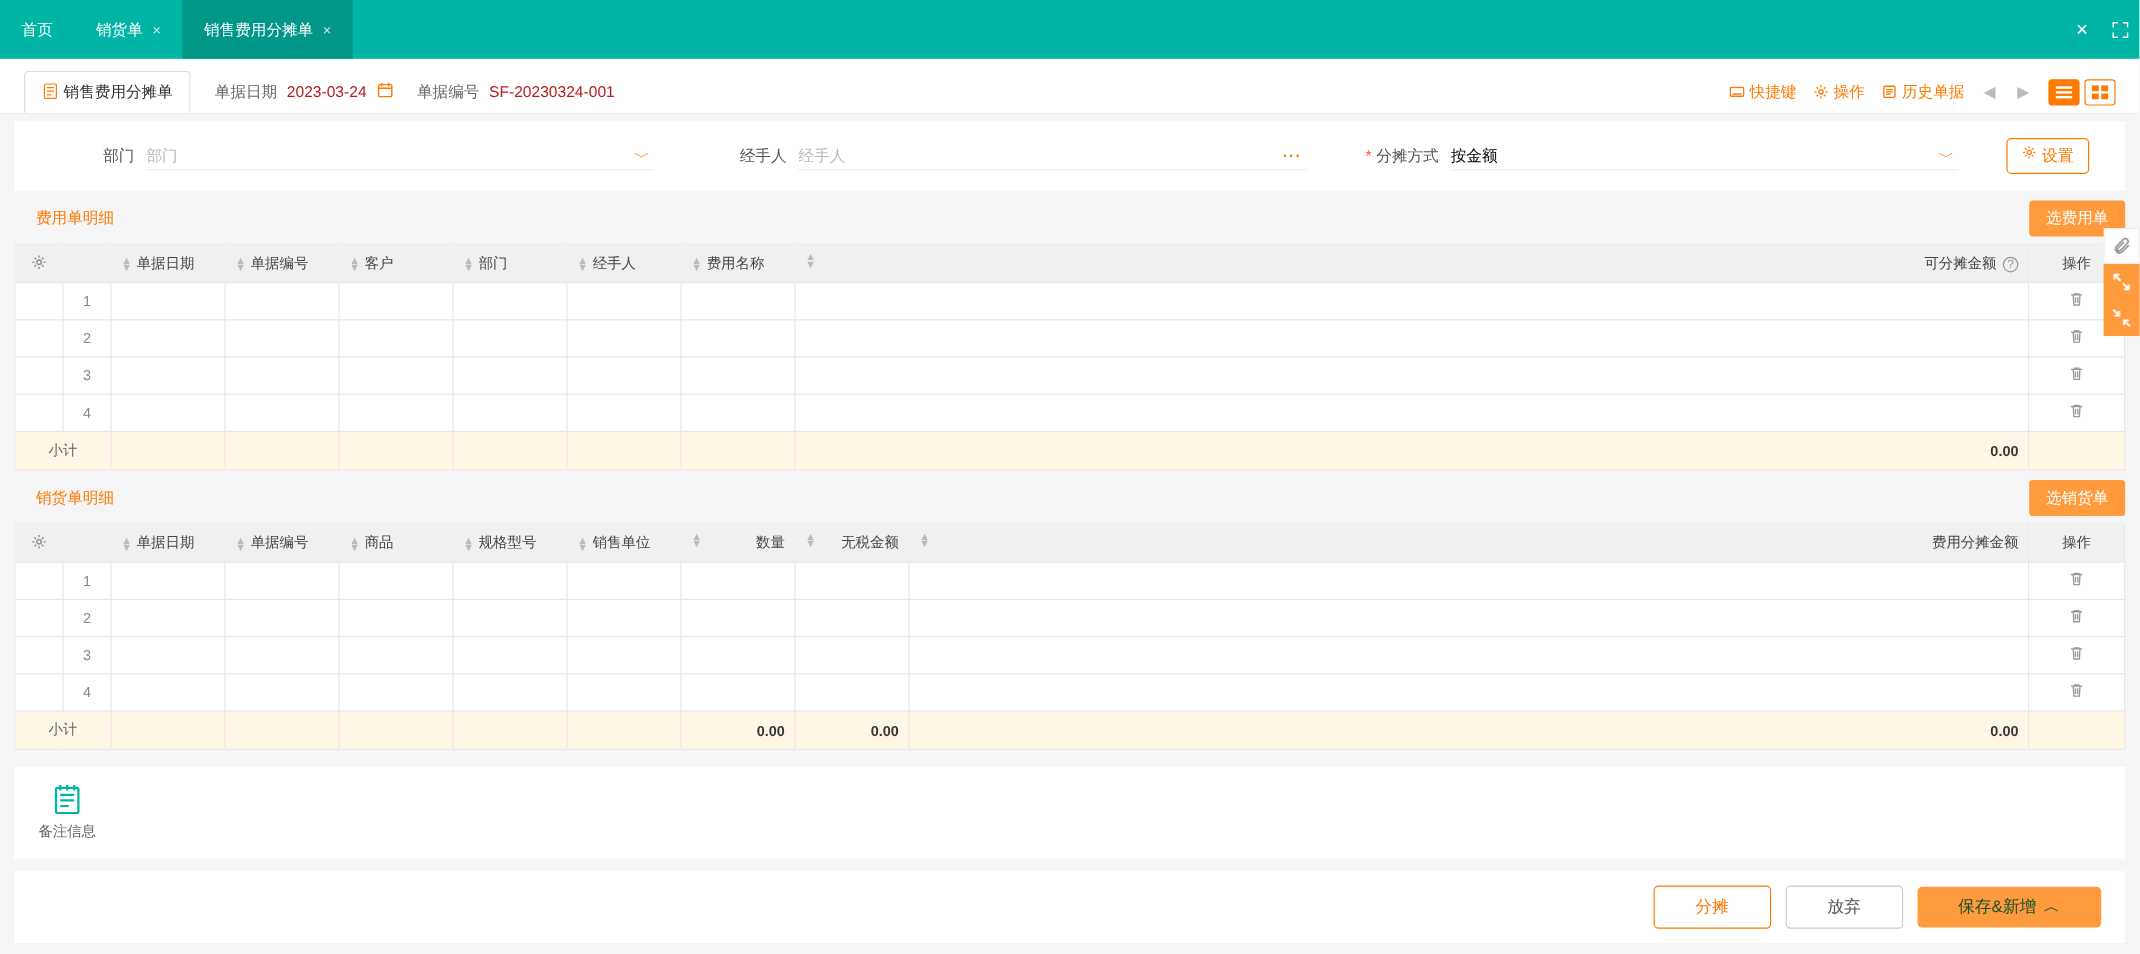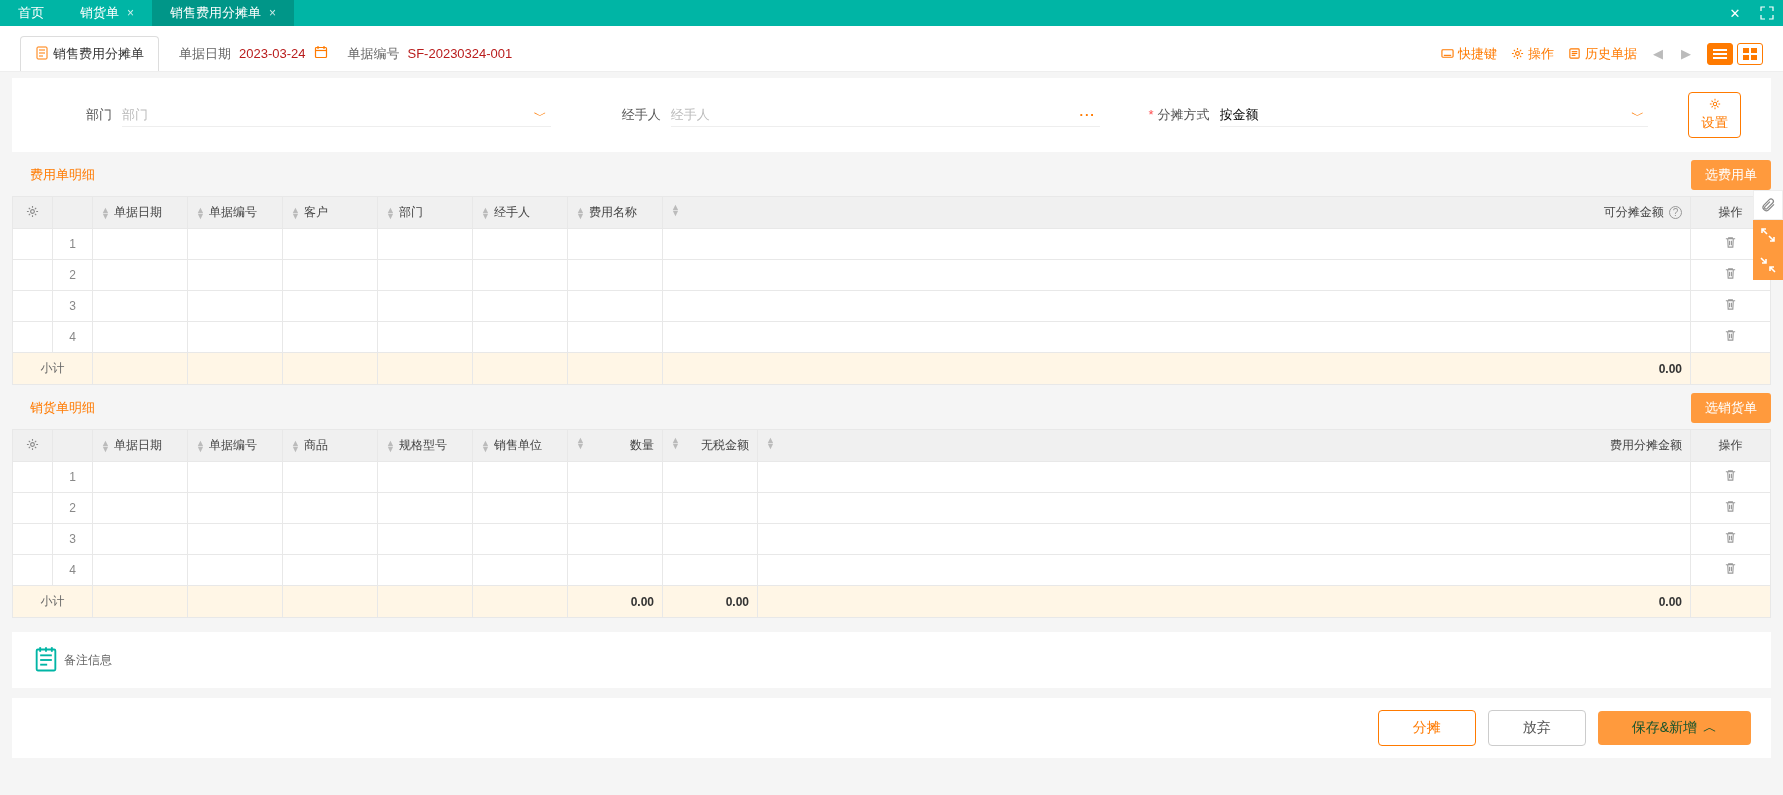--- a/index.html
+++ b/index.html
@@ -1,19 +1,19 @@
 <!DOCTYPE html>
 <html><head>
 <meta charset="utf-8">
 <style>
 * { box-sizing: border-box; margin: 0; padding: 0; }
 body { font-family: "Microsoft YaHei", Arial, sans-serif; font-size: 13px; color: #333; background: #f5f5f5; }
 
 
-.top-tabs { background: #00b5a5; height: 26px; display: flex; align-items: stretch; position: relative; }
+.top-tabs { background: #00b5a5; height: 49px; display: flex; align-items: stretch; position: relative; }
 .tab { display: flex; align-items: center; padding: 0 18px; color: #fff; cursor: pointer; position: relative; }
 .tab.active { background: #009688; }
 .tab .close-x { margin-left: 8px; font-size: 12px; opacity: 0.8; }
 .top-right-controls { position: absolute; right: 0; top: 0; height: 100%; display: flex; align-items: center; }
 .top-right-controls .btn-close { width: 32px; height: 32px; display: flex; align-items: center; justify-content: center; color: #fff; cursor: pointer; }
 .top-right-controls .btn-expand { width: 32px; height: 32px; display: flex; align-items: center; justify-content: center; color: #fff; cursor: pointer; }
 
 
 .header-bar { background: #fff; padding: 10px 20px 0 20px; display: flex; align-items: center; border-bottom: 1px solid #eee; }
 .doc-tab { border: 1px solid #ddd; border-bottom: none; border-radius: 4px 4px 0 0; padding: 8px 14px; background: #fff; display: flex; align-items: center; gap: 4px; }
@@ -33,21 +33,21 @@
 
 .form-row { background: #fff; padding: 14px 30px; display: flex; align-items: center; gap: 40px; margin: 6px 12px 0 12px; }
 .form-field { display: flex; align-items: center; flex: 1; }
 .form-field label { color: #555; width: 70px; text-align: right; margin-right: 10px; }
 .form-field .req { color: #ff4d4f; margin-right: 4px; }
 .form-field .input-wrap { flex: 1; position: relative; border-bottom: 1px solid #eee; padding: 4px 0; }
 .form-field input { border: none; width: 100%; outline: none; font-size: 13px; background: transparent; }
 .form-field input::placeholder { color: #bbb; }
 .form-field .chev { position: absolute; right: 4px; top: 4px; color: #ff7a00; }
 .form-field .dots { position: absolute; right: 4px; top: 4px; color: #ff7a00; letter-spacing: 1px; font-weight: bold; }
-.settings-btn { border: 1px solid #ff7a00; color: #ff7a00; border-radius: 4px; padding: 5px 12px; background: #fff; cursor: pointer; display: flex; align-items: center; gap: 4px; flex-direction: column; }
+.settings-btn { border: 1px solid #ff7a00; color: #ff7a00; border-radius: 4px; padding: 5px 12px; background: #fff; cursor: pointer; display: flex; align-items: flex-start; gap: 4px; }
 
 
 .section { margin: 8px 12px 0 12px; }
 .section-header { display: flex; align-items: center; margin-bottom: 6px; }
 .section-title { color: #ff7a00; font-size: 13px; padding-left: 18px; }
 .section-btn { margin-left: auto; background: #ff9a3d; color: #fff; border: none; border-radius: 3px; padding: 6px 14px; cursor: pointer; font-size: 13px; }
 
 
 .tbl { width: 100%; border-collapse: collapse; background: #fff; table-layout: fixed; }
 .tbl th, .tbl td { border: 1px solid #e8e8e8; padding: 7px 8px; font-size: 12px; }
@@ -58,21 +58,21 @@
 .tbl .action-cell { text-align: center; width: 80px; }
 .tbl .subtotal-row td { background: #fff6e6; }
 .tbl .subtotal-label { text-align: center; color: #666; }
 .tbl .num-right { text-align: right; font-weight: bold; }
 .tbl tbody tr { height: 30px; }
 .del-icon { color: #999; cursor: pointer; }
 .help-icon { display:inline-block; border:1px solid #999; border-radius:50%; width:13px; height:13px; font-size:10px; line-height:11px; text-align:center; color:#999; margin-left:2px; }
 
 
 .remarks { background: #fff; margin: 14px 12px 0 12px; padding: 14px 20px; display: flex; align-items: flex-start; gap: 24px; }
-.remarks-icon-block { display: flex; flex-direction: row; align-items: center; gap: 4px; color: #009688; }
+.remarks-icon-block { display: flex; flex-direction: column; align-items: center; gap: 4px; color: #009688; }
 .remarks-icon-block svg { width: 28px; height: 28px; }
 .remarks-label { font-size: 12px; color: #666; }
 .remarks textarea { flex: 1; border: none; resize: none; outline: none; height: 40px; font-family: inherit; font-size: 13px; }
 .remarks textarea::placeholder { color: #bbb; }
 
 
 .footer { background: #fff; margin: 10px 12px 0 12px; padding: 12px 20px; display: flex; justify-content: flex-end; gap: 12px; align-items: center; }
 .btn { border-radius: 4px; padding: 8px 34px; font-size: 14px; cursor: pointer; }
 .btn-outline-orange { border: 1px solid #ff7a00; color: #ff7a00; background: #fff; }
 .btn-outline-gray { border: 1px solid #ccc; color: #555; background: #fff; }

